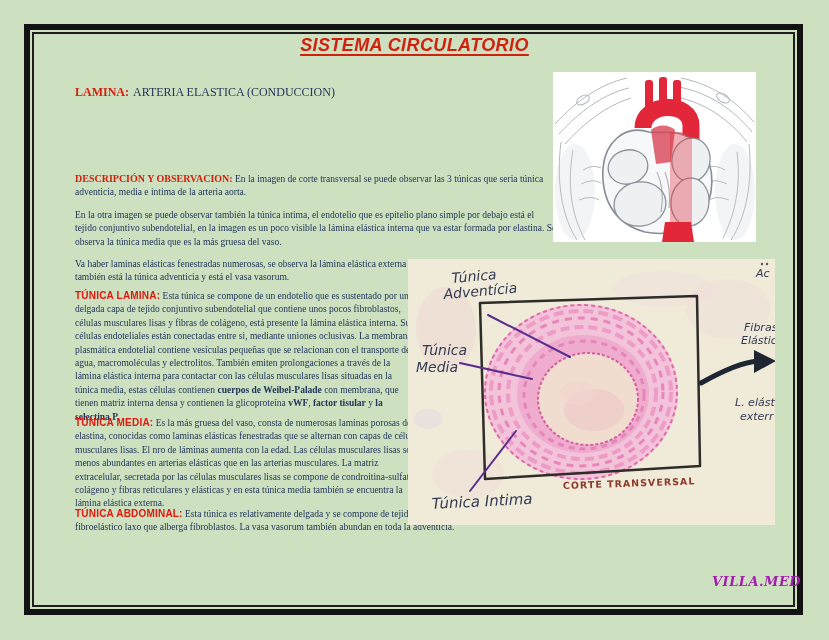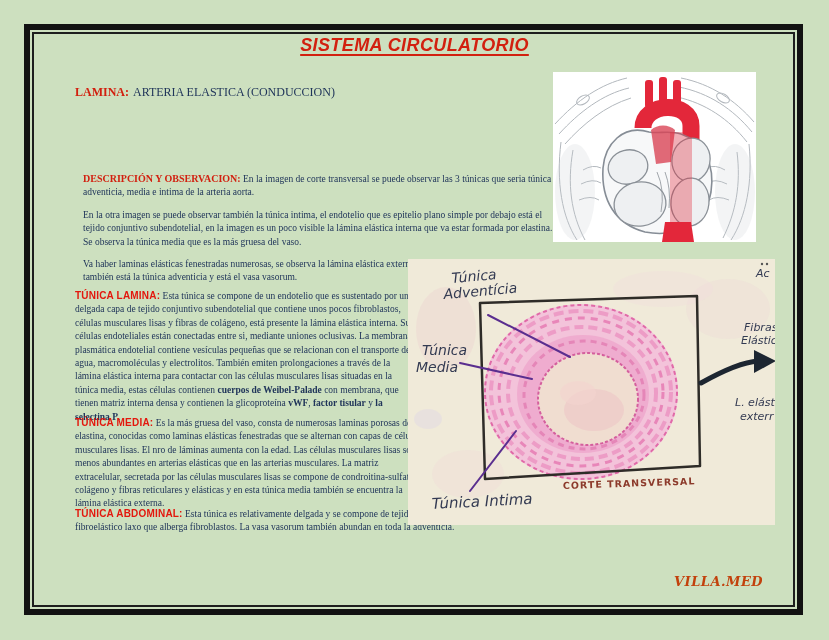--- a/index.html
+++ b/index.html
@@ -10,33 +10,33 @@
   .frame-inner{position:absolute;inset:2px;border:2px solid #1e1e1e;}
   .title{position:absolute;left:120px;right:120px;top:35px;text-align:center;
          font-family:"Liberation Sans",sans-serif;font-weight:bold;font-style:italic;
          font-size:18px;letter-spacing:.4px;color:#d2200f;
          text-decoration:underline;text-decoration-thickness:2px;text-underline-offset:3px;}
   .fields{position:absolute;left:75px;top:85px;}
   .field{height:22.6px;font-size:12px;color:#20355a;}
   .field .lbl{color:#d2200f;font-weight:bold;margin-right:4px;}
   .body-text{font-size:9.5px;line-height:13.4px;color:#20355a;}
   .desc{position:absolute;left:75px;top:172px;width:482px;}
-  .desc p{margin:0 0 9px 8px;}
+  .desc p{margin:0 0 9px 0;}
   .lbl-serif{color:#d2200f;font-weight:bold;font-size:10px;}
   .sec{position:absolute;left:75px;}
   .sec-label{font-family:"Liberation Sans",sans-serif;font-weight:bold;font-size:10px;
              color:#e3170d;letter-spacing:.2px;}
   .b{font-weight:bold;}
   #sec-intima{top:289px;width:342px;}
   #sec-media{top:416px;width:347px;}
   #sec-advent{top:507px;width:386px;}
   .footer-left{position:absolute;left:75px;top:571px;font-family:"DejaVu Serif",serif;
                font-weight:bold;font-style:italic;font-size:14px;color:#2a5c9e;letter-spacing:.5px;}
-  .footer-right{position:absolute;left:674px;top:574px;font-family:"DejaVu Serif",serif;
-               font-weight:bold;font-style:italic;font-size:13px;color:#c2410c;letter-spacing:.5px;}
+  .footer-right{position:absolute;left:712px;top:574px;font-family:"DejaVu Serif",serif;
+               font-weight:bold;font-style:italic;font-size:13px;color:#a21caf;letter-spacing:.5px;}
   .fig-heart{position:absolute;left:553px;top:72px;width:203px;height:170px;}
   .fig-artery{position:absolute;left:408px;top:259px;width:367px;height:266px;}
   svg{display:block;}
   .hand{font-family:"DejaVu Sans",sans-serif;font-style:italic;fill:#333a52;}
 </style>
 </head>
 <body>
 
 <div class="page">
   <div class="frame">

